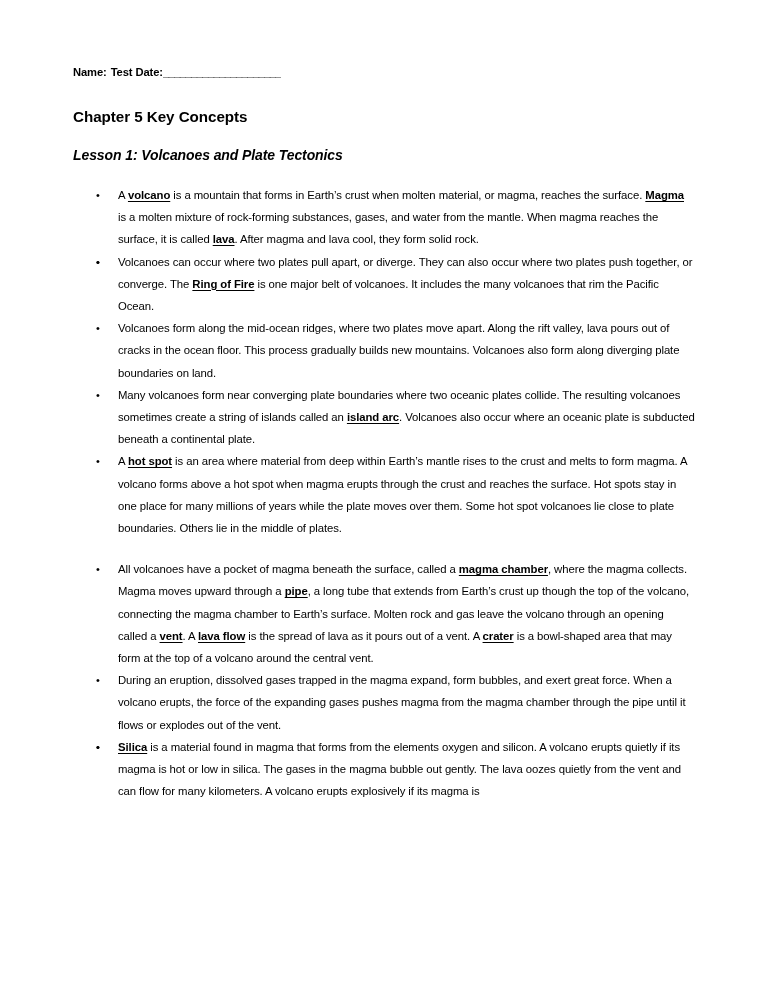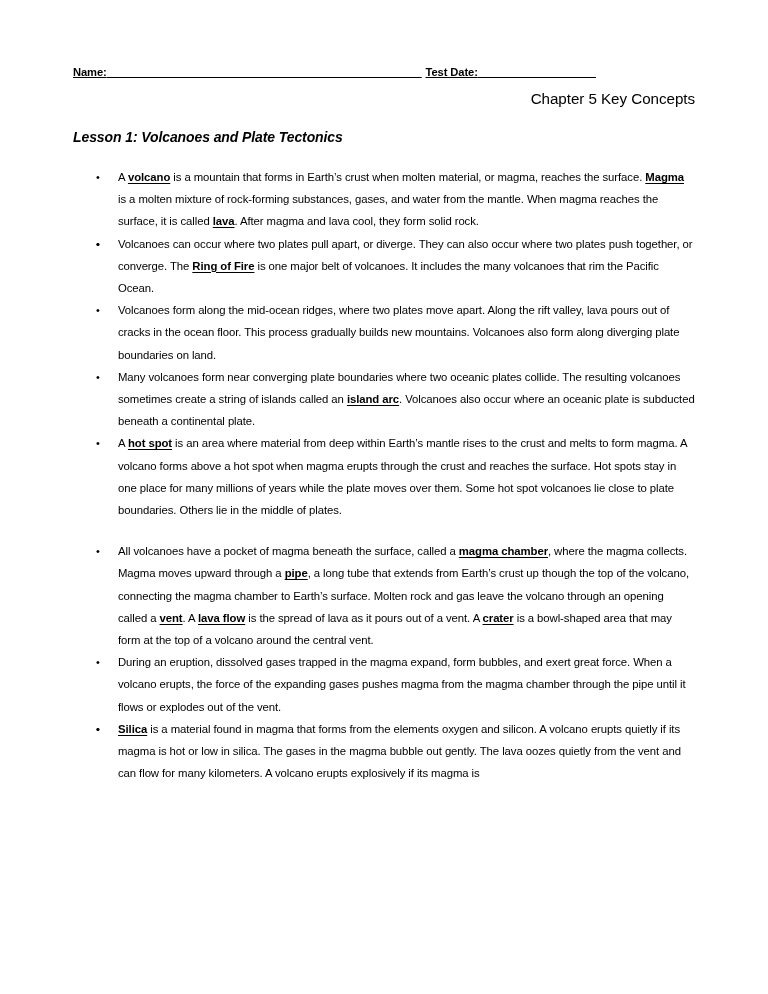--- a/index.html
+++ b/index.html
@@ -24,39 +24,38 @@
   }
 
   
   .namebar {
     display: flex;
     align-items: baseline;
     font-size: 11.2px;
     font-weight: bold;
     letter-spacing: -0.1px;
     white-space: nowrap;
-    margin-bottom: 12px;
-    text-decoration: underline;
+    margin-bottom: 30px;
   }
   .namebar .lbl {
     font-weight: bold;
   }
   .namebar .rule {
     font-weight: bold;
     letter-spacing: -0.6px;
     overflow: hidden;
   }
   .namebar .rule.long { flex: 0 0 auto; }
   .namebar .gap { display: inline-block; width: 4px; }
 
   
   .doc-title {
-    text-align: right;
+    text-align: left;
     font-size: 15.2px;
-    font-weight: normal;
+    font-weight: bold;
     letter-spacing: -0.05px;
     margin: 0 0 22px 0;
   }
 
   
   .lesson-heading {
     font-size: 14px;
     font-weight: bold;
     font-style: italic;
     letter-spacing: -0.1px;
@@ -97,21 +96,20 @@
     text-underline-offset: 1.5px;
   }
 </style>
 </head>
 <body>
 
 <div class="page">
 
   <div class="namebar">
     <span class="lbl">Name:</span>
-      <span class="rule long">________________________________________________________</span>
       <span class="gap"></span>
       <span class="lbl">Test Date:</span>
       <span class="rule">_____________________</span>
   </div>
 
   <h1 class="doc-title">Chapter 5 Key Concepts</h1>
 
   <div id="sections-root">
       <div class="lesson-heading">Lesson 1: Volcanoes and Plate Tectonics</div>
       <ul class="bullets">

